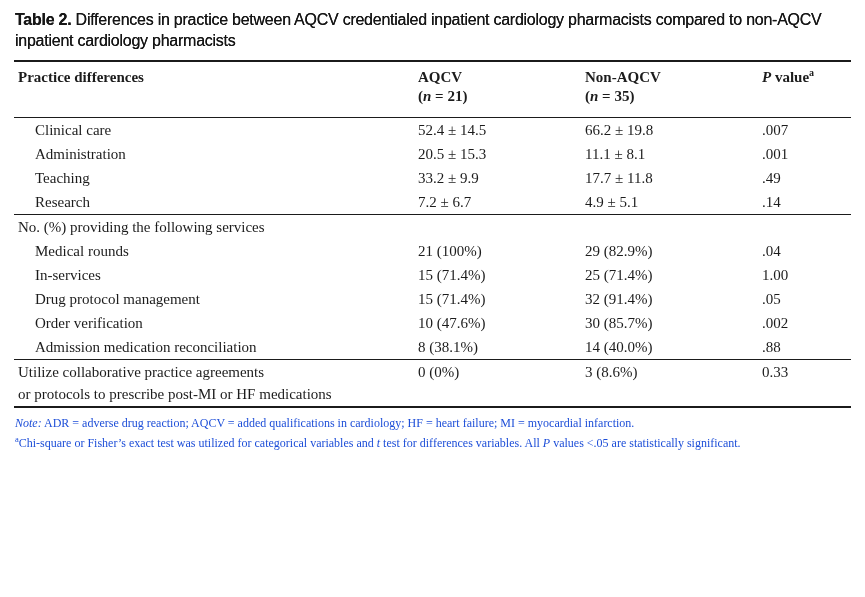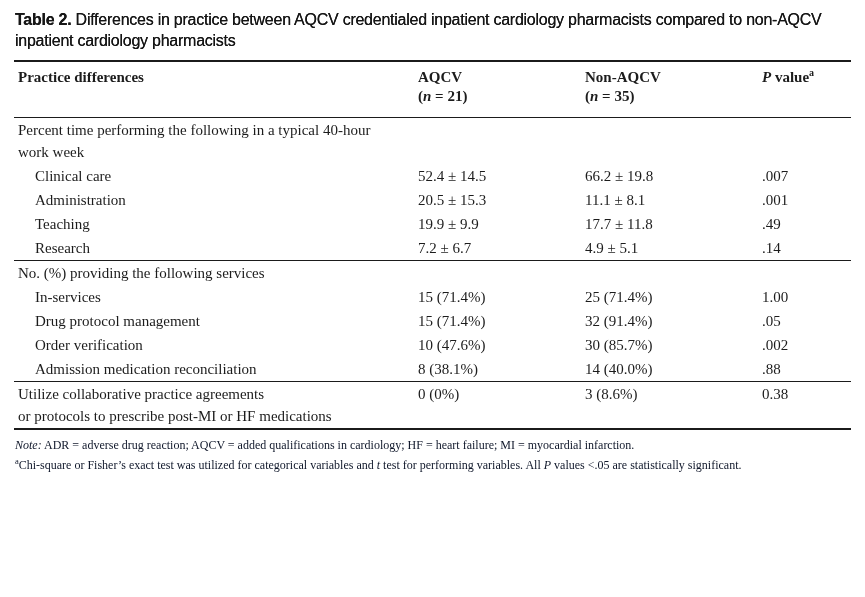--- a/index.html
+++ b/index.html
@@ -60,21 +60,21 @@
   sup.fn {
     font-size: 10px;
     line-height: 0;
     vertical-align: super;
   }
   
   .footnotes {
     margin: 5px 0 0 1px;
     font-size: 12px;
     line-height: 20px;
-    color: #0f172a;
+    color: #1d4ed8;
     max-width: 837px;
   }
   .footnotes .fnote-label { font-style: italic; }
   .footnotes i { font-style: italic; }
   .footnotes sup.fn { font-size: 8.5px; }
 </style>
 </head>
 <body>
 
 <div class="page">
@@ -100,62 +100,64 @@
         </th>
         <th>
           <div>Non-AQCV</div>
           <div><span>(</span><i>n</i><span> = 35)</span></div>
         </th>
         <th><i>P</i><span> value</span><sup class="fn">a</sup></th>
       </tr>
     </thead>
     <tbody>
       <tr>
-        <td colspan="4">
-          <div>Percent time performing the following in a typical 40-hour</div>
-          <div class="line2">work week</div>
-        </td>
-      </tr>
-      <tr>
         <td class="ind">
             <div>Clinical care</div>
           </td>
         <td>52.4 ± 14.5</td>
         <td>66.2 ± 19.8</td>
         <td>.007</td>
       </tr>
       <tr>
         <td class="ind">
             <div>Administration</div>
           </td>
         <td>20.5 ± 15.3</td>
         <td>11.1 ± 8.1</td>
         <td>.001</td>
       </tr>
       <tr>
         <td class="ind">
             <div>Teaching</div>
           </td>
-        <td>19.9 ± 9.9</td>
+        <td>33.2 ± 9.9</td>
         <td>17.7 ± 11.8</td>
         <td>.49</td>
       </tr>
       <tr class="rule">
         <td class="ind">
             <div>Research</div>
           </td>
         <td>7.2 ± 6.7</td>
         <td>4.9 ± 5.1</td>
         <td>.14</td>
       </tr>
       <tr>
         <td colspan="4">
           <div>No. (%) providing the following services</div>
 
         </td>
+      </tr>
+      <tr>
+        <td class="ind">
+            <div>Medical rounds</div>
+          </td>
+        <td>21 (100%)</td>
+        <td>29 (82.9%)</td>
+        <td>.04</td>
       </tr>
       <tr>
         <td class="ind">
             <div>In-services</div>
           </td>
         <td>15 (71.4%)</td>
         <td>25 (71.4%)</td>
         <td>1.00</td>
       </tr>
       <tr>
@@ -182,27 +184,27 @@
         <td>14 (40.0%)</td>
         <td>.88</td>
       </tr>
       <tr class="rule-thick">
         <td>
           <div>Utilize collaborative practice agreements</div>
           <div class="line2">or protocols to prescribe post-MI or HF medications</div>
         </td>
         <td>0 (0%)</td>
         <td>3 (8.6%)</td>
-        <td>0.38</td>
+        <td>0.33</td>
       </tr>
     </tbody>
   </table>
 
   <div class="footnotes">
     <div>
       <span class="fnote-label">Note:</span><span> ADR = adverse drug reaction; AQCV = added qualifications in cardiology; HF = heart failure; MI = myocardial infarction.</span>
     </div>
     <div>
-      <sup class="fn">a</sup><span>Chi-square or Fisher’s exact test was utilized for categorical variables and </span><i>t</i><span> test for performing variables. All </span><i>P</i><span> values &lt;.05 are statistically significant.</span>
+      <sup class="fn">a</sup><span>Chi-square or Fisher’s exact test was utilized for categorical variables and </span><i>t</i><span> test for differences variables. All </span><i>P</i><span> values &lt;.05 are statistically significant.</span>
     </div>
   </div>
 
 </div>
 
 </body></html>

